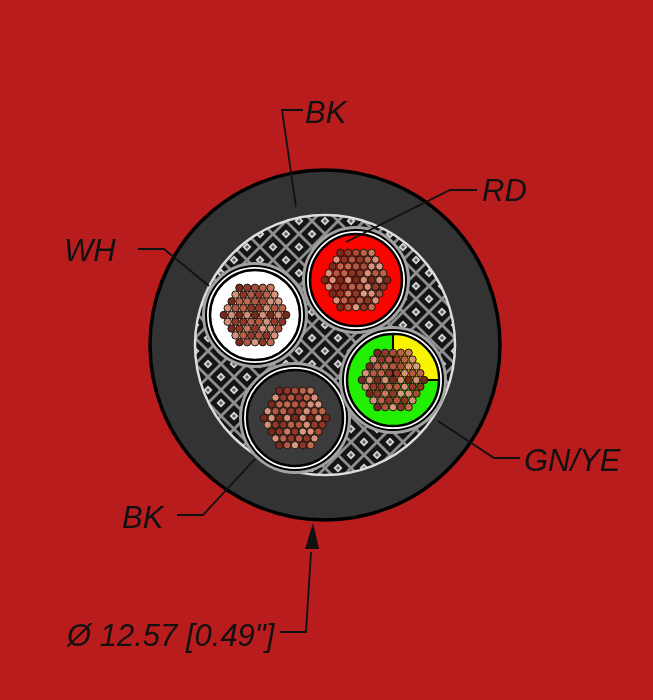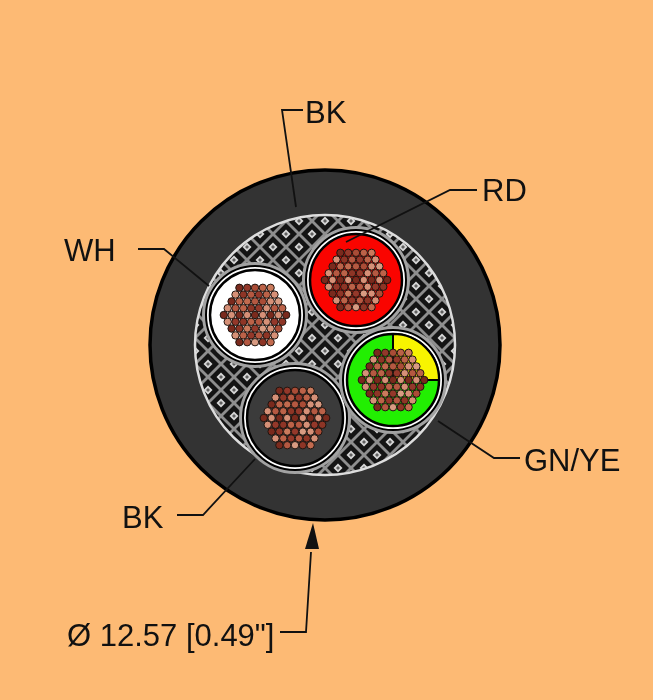--- a/index.html
+++ b/index.html
@@ -1,17 +1,17 @@
 <!DOCTYPE html>
 <html><head>
 <meta charset="utf-8">
 <style>
   html,body{margin:0;padding:0;background:#ffffff;}
-  .stage{position:relative;width:653px;height:700px;background:#fdba74;overflow:hidden;
-         font-family:"Liberation Sans", sans-serif;}
+  .stage{position:relative;width:653px;height:700px;background:#b91c1c;overflow:hidden;
+         font-family:"Liberation Sans", sans-serif;font-style:italic;}
   svg text{font-family:"Liberation Sans", sans-serif;font-size:31px;fill:#111111;}
   svg .leader{fill:none;stroke:#111111;stroke-width:1.8;stroke-linejoin:miter;}
 </style>
 </head>
 <body>
 
 <div class="stage">
 <svg width="653" height="700" viewBox="0 0 653 700">
   <defs>
     <pattern id="braid" width="26" height="26" patternUnits="userSpaceOnUse">

